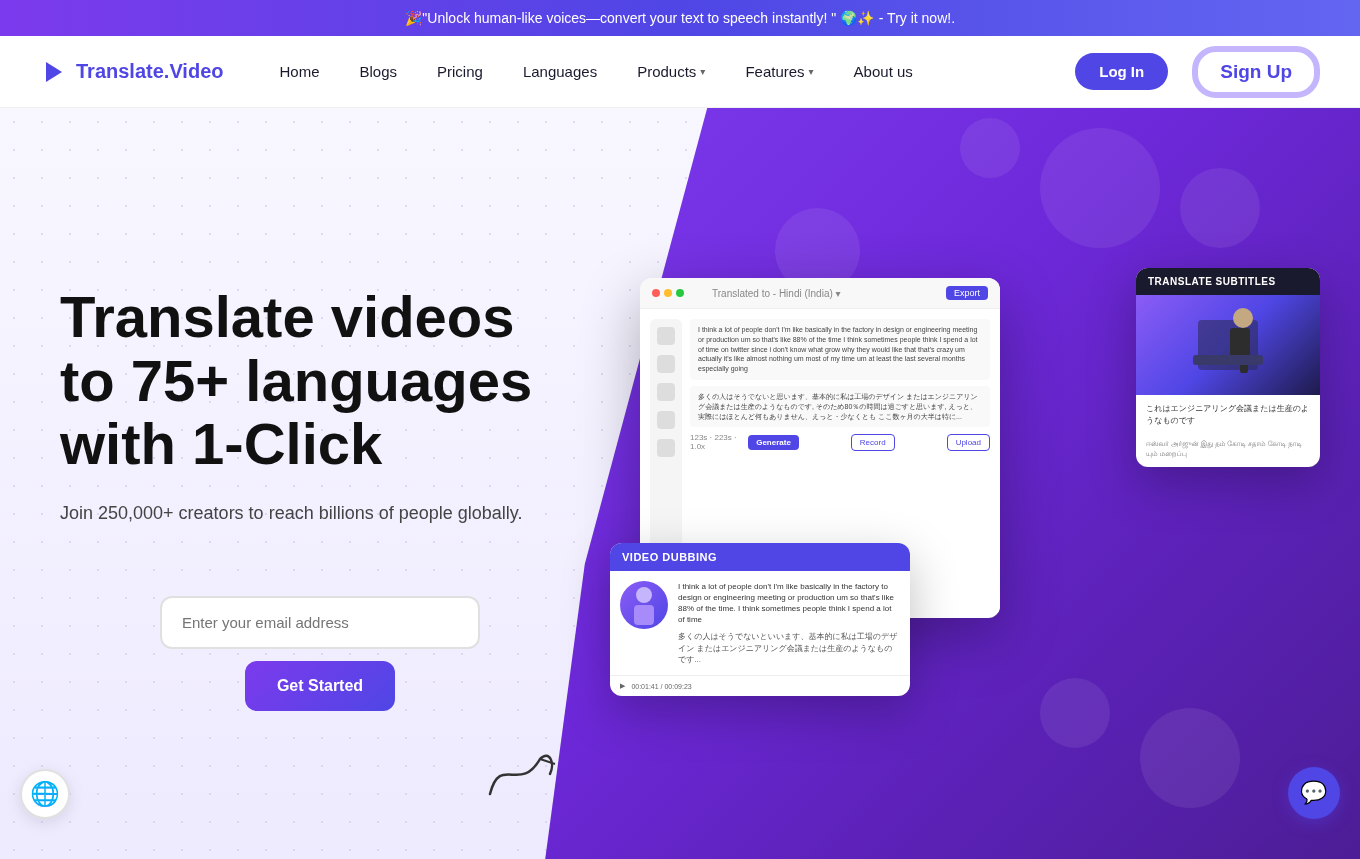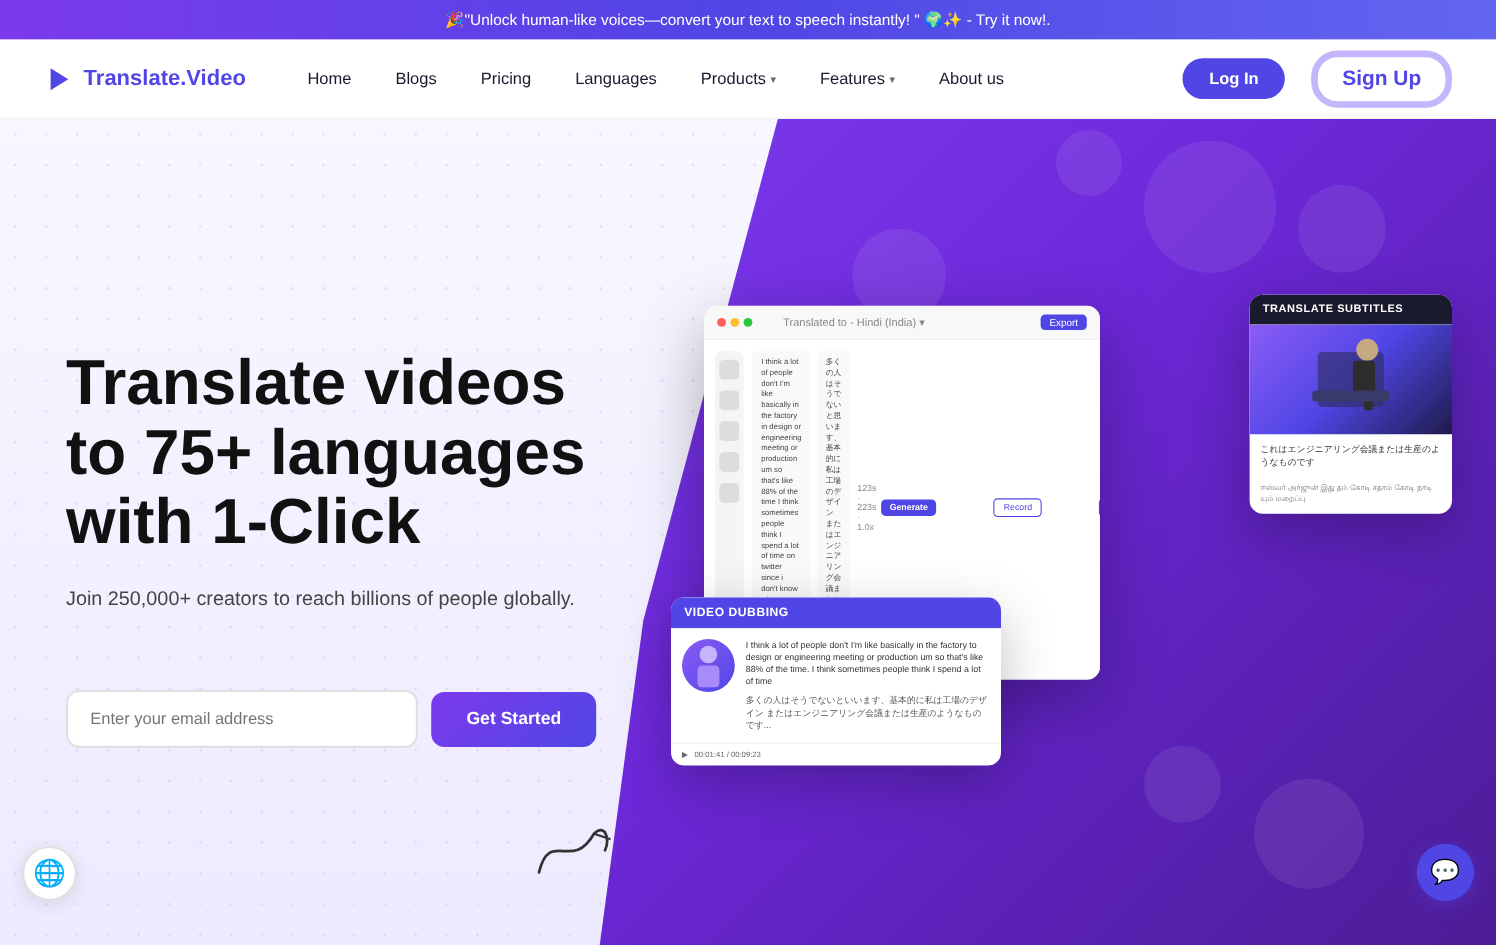--- a/index.html
+++ b/index.html
@@ -149,20 +149,21 @@
       color: #444;
       margin-bottom: 69px;
       line-height: 1.5;
     }
 
     .hero-form {
       display: flex;
       gap: 12px;
       align-items: center;
       flex-wrap: wrap;
+      flex-direction: column;
     }
 
     .email-input {
       border: 2px solid #e0e0e0;
       border-radius: 12px;
       padding: 16px 20px;
       font-size: 15px;
       width: 320px;
       outline: none;
       background: #fff;
@@ -238,21 +239,21 @@
       flex-direction: column;
       align-items: center;
       padding: 8px 4px;
       gap: 10px;
     }
     .sidebar-dot { width: 18px; height: 18px; background: #ddd; border-radius: 4px; }
 
     .screen-main-content {
       flex: 1;
       display: flex;
-      flex-direction: row;
+      flex-direction: column;
       gap: 6px;
     }
 
     .text-block {
       background: #f9f9f9;
       border-radius: 4px;
       padding: 6px 8px;
       font-size: 7px;
       color: #444;
       line-height: 1.4;

